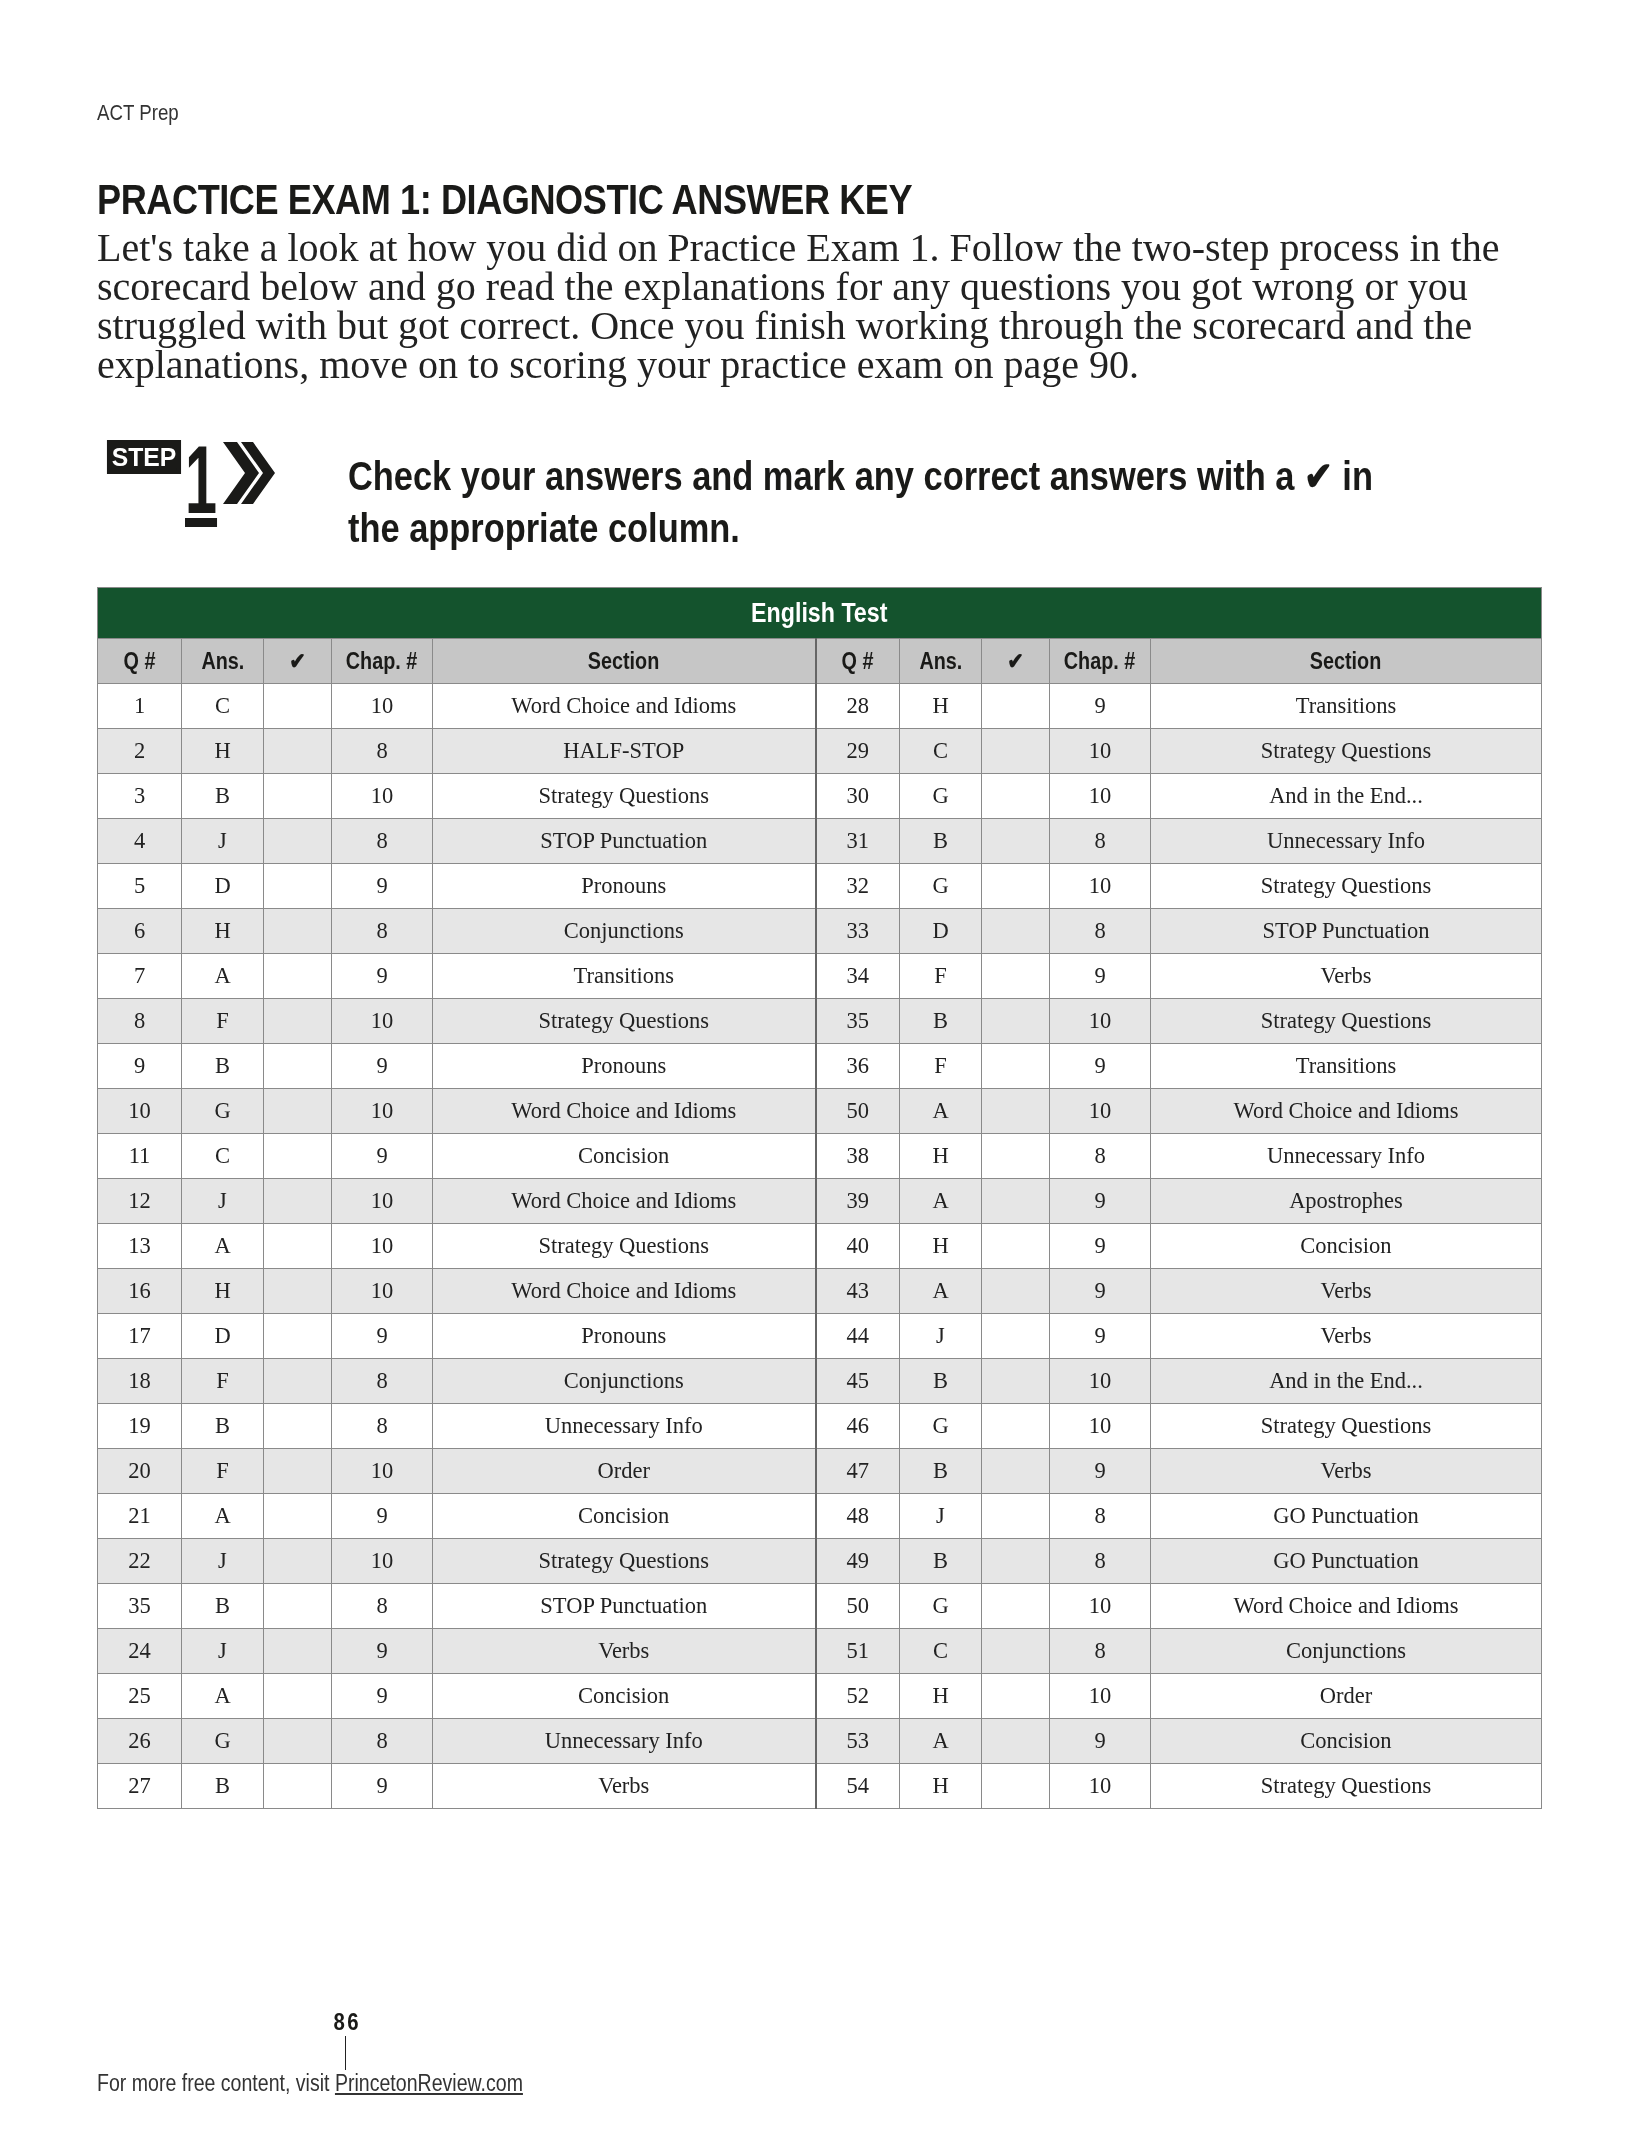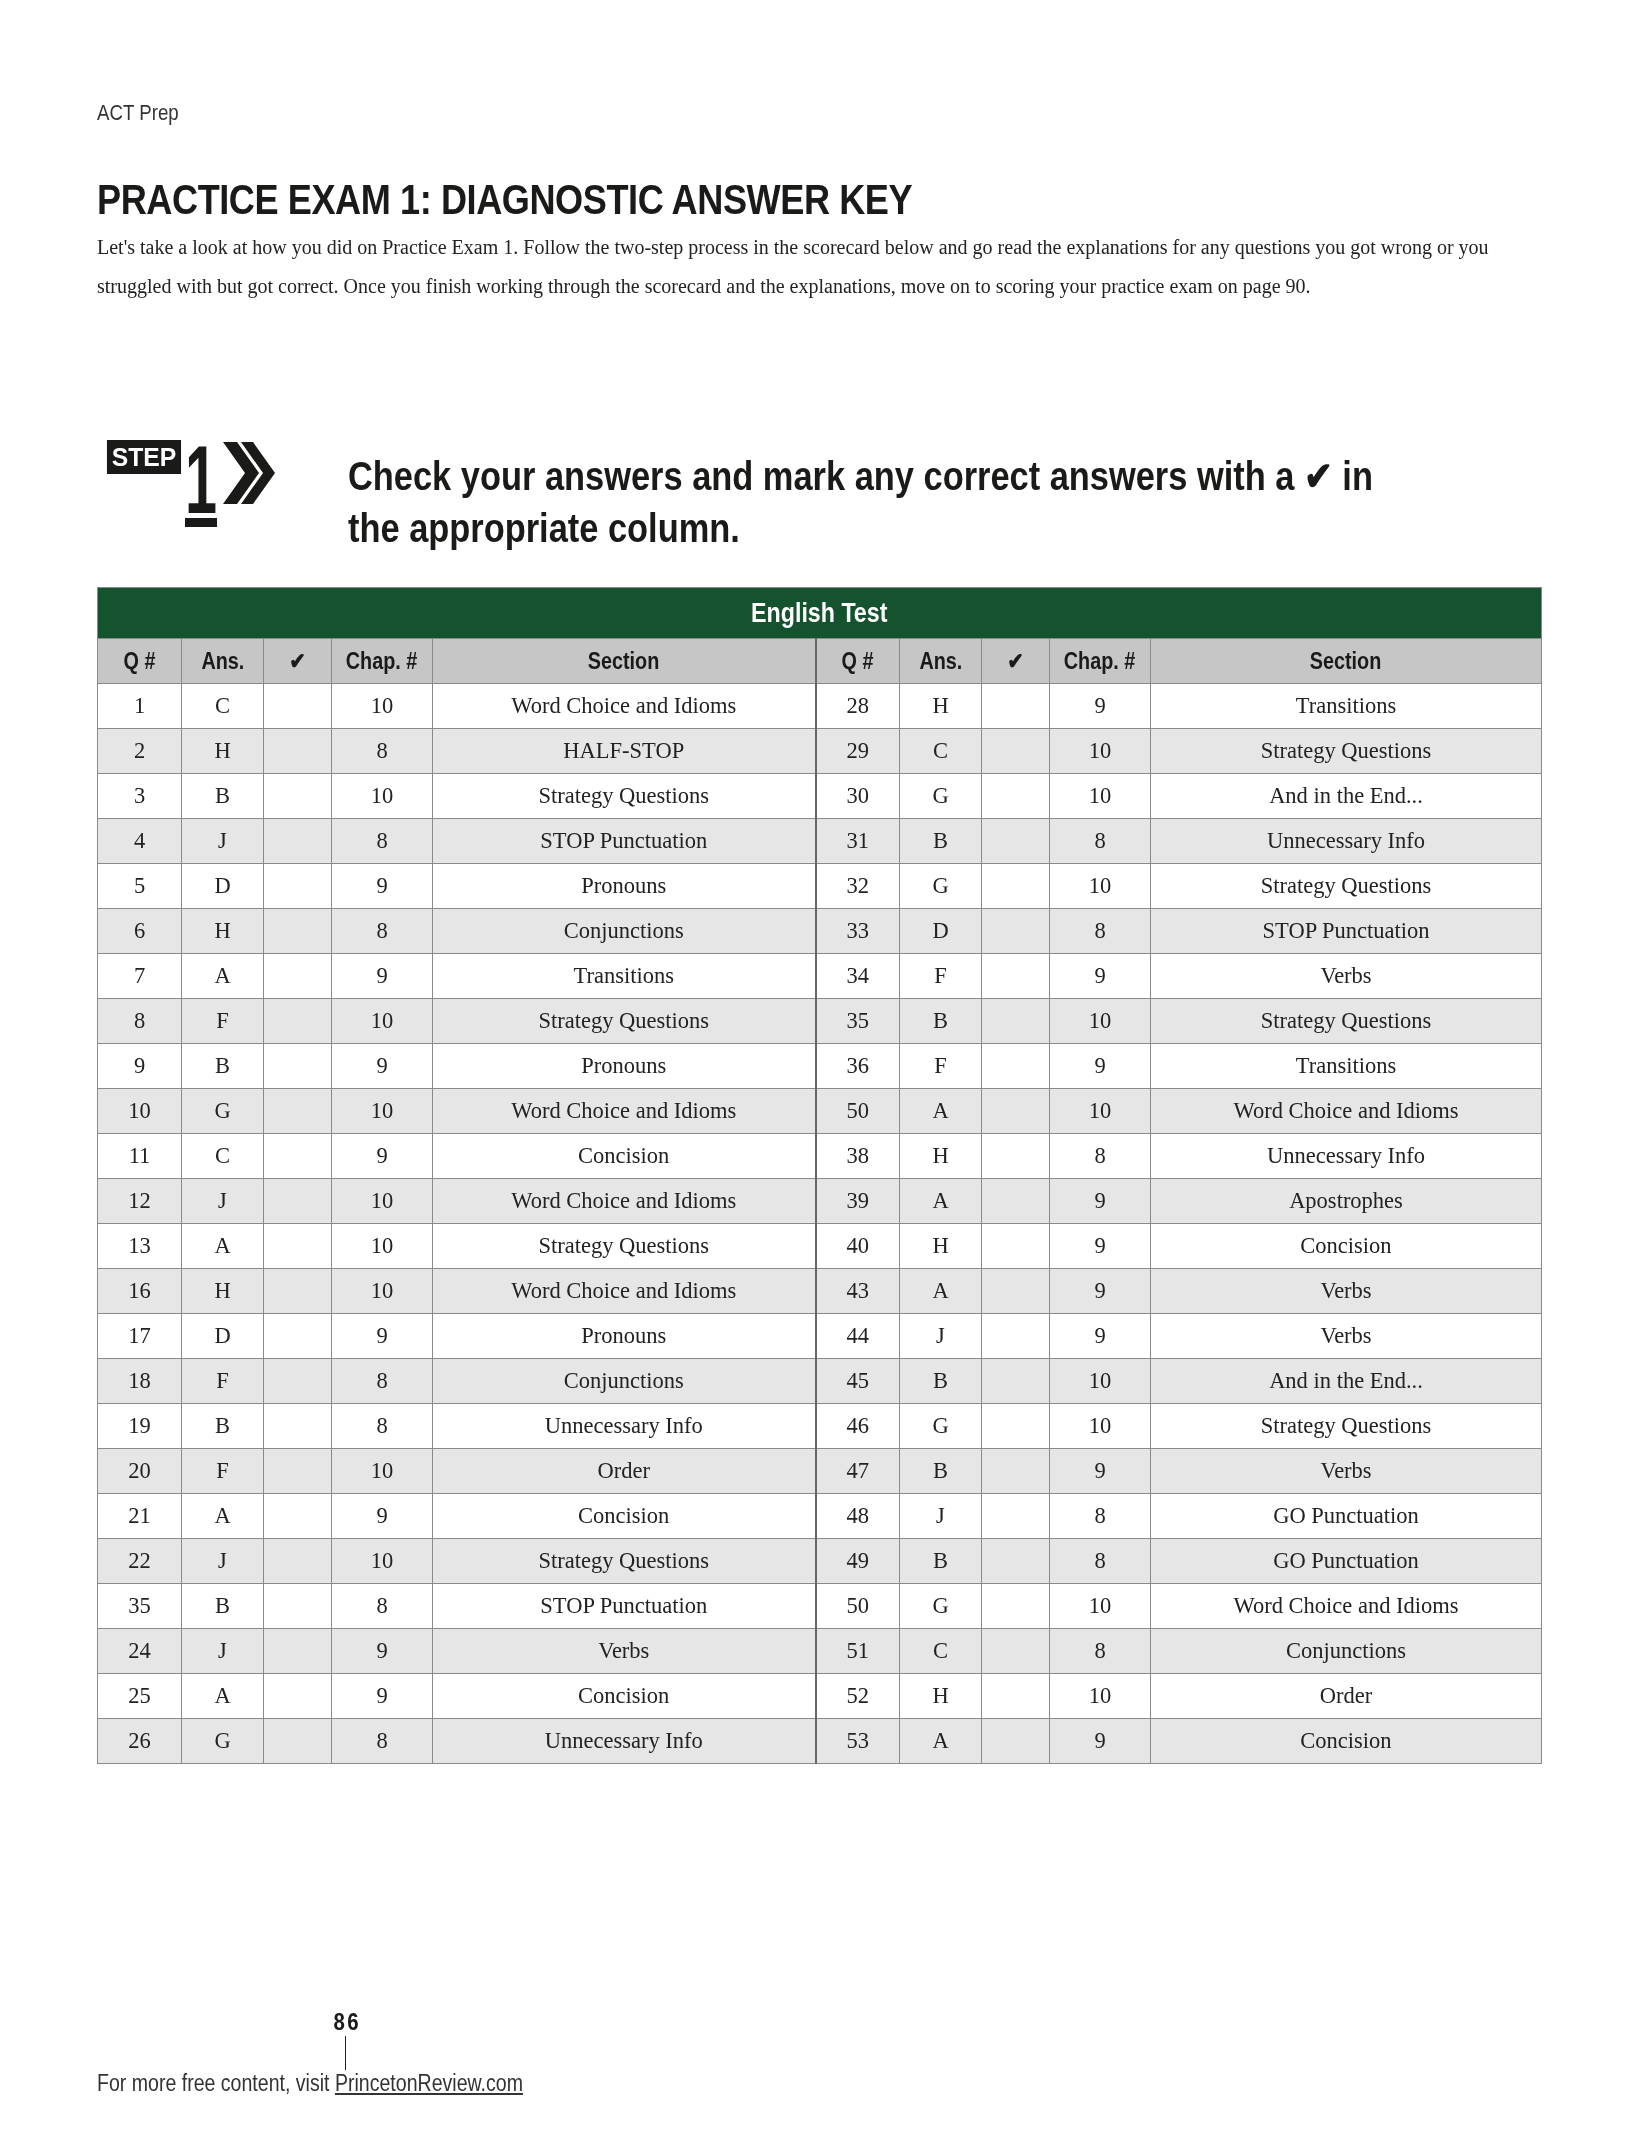--- a/index.html
+++ b/index.html
@@ -1,19 +1,19 @@
 <!DOCTYPE html>
 <html><head>
 <meta charset="utf-8">
 <style>
   html, body { margin:0; padding:0; background:#ffffff; }
   body { width:1640px; height:2129px; position:relative; color:#1a1a18; overflow:hidden; }
   .running-head { position:absolute; left:97px; top:100px; font-family:"Liberation Sans", sans-serif; font-size:22px; color:#333; transform:scaleX(0.85); transform-origin:left; }
   .page-title { position:absolute; left:97px; top:176px; font-family:"Liberation Sans", sans-serif; font-weight:bold; font-size:42px; letter-spacing:-0.5px; transform:scaleX(0.86); transform-origin:left; margin:0; white-space:nowrap; }
-  .intro { position:absolute; left:97px; top:228px; width:1450px; font-family:"Liberation Serif", serif; font-size:20px; line-height:39px; color:#222; margin:0; }
+  .intro { position:absolute; left:97px; top:228px; width:1450px; font-family:"Liberation Serif", serif; font-size:40px; line-height:39px; color:#222; margin:0; }
   .step { position:absolute; left:105px; top:440px; height:80px; display:flex; align-items:flex-start;text-decoration:underline; }
   .step-badge { background:#1a1a18; color:#fff; font-family:"Liberation Sans", sans-serif; font-weight:bold; font-size:26px; padding:2px 5px; line-height:30px; transform:scaleX(0.95); }
   .step-num { font-family:"Liberation Sans", sans-serif; font-weight:bold; font-size:96px; line-height:80px; margin-left:2px; transform:scaleX(0.6); transform-origin:left; width:36px; }
   .step-arrows { margin-left:0px; }
   .step-text { position:absolute; left:348px; top:450px; width:1200px; font-family:"Liberation Sans", sans-serif; font-weight:bold; font-size:40px; line-height:52px; transform:scaleX(0.86); transform-origin:left; margin:0; }
   table.key { position:absolute; left:97px; top:587px; width:1444px; border-collapse:collapse; table-layout:fixed; }
   table.key th, table.key td { border:1.5px solid #8a8a8a; padding:0; text-align:center; }
   .title-row th { background:#14532d; color:#fff; font-family:"Liberation Sans", sans-serif; font-weight:bold; font-size:27px; height:50px; border-color:#1a1a18; }
   .title-row th span { display:inline-block; transform:scaleX(0.86); }
   .head-row th { background:#c6c6c6; font-family:"Liberation Sans", sans-serif; font-weight:bold; font-size:23px; height:44px; color:#1a1a18; }
@@ -363,20 +363,32 @@
         <td>G</td>
         <td></td>
         <td>8</td>
         <td class="sec">Unnecessary Info</td>
         <td class="mid-border">53</td>
         <td>A</td>
         <td></td>
         <td>9</td>
         <td class="sec">Concision</td>
       </tr>
+      <tr>
+        <td>27</td>
+        <td>B</td>
+        <td></td>
+        <td>9</td>
+        <td class="sec">Verbs</td>
+        <td class="mid-border">54</td>
+        <td>H</td>
+        <td></td>
+        <td>10</td>
+        <td class="sec">Strategy Questions</td>
+      </tr>
     </tbody>
 </table>
 
 <div class="footer">
   <span class="pg">86</span>
   <span class="bar"></span>
   <span class="txt"><span>For more free content, visit </span><span class="link">PrincetonReview.com</span></span>
 </div>
 
 </body></html>

